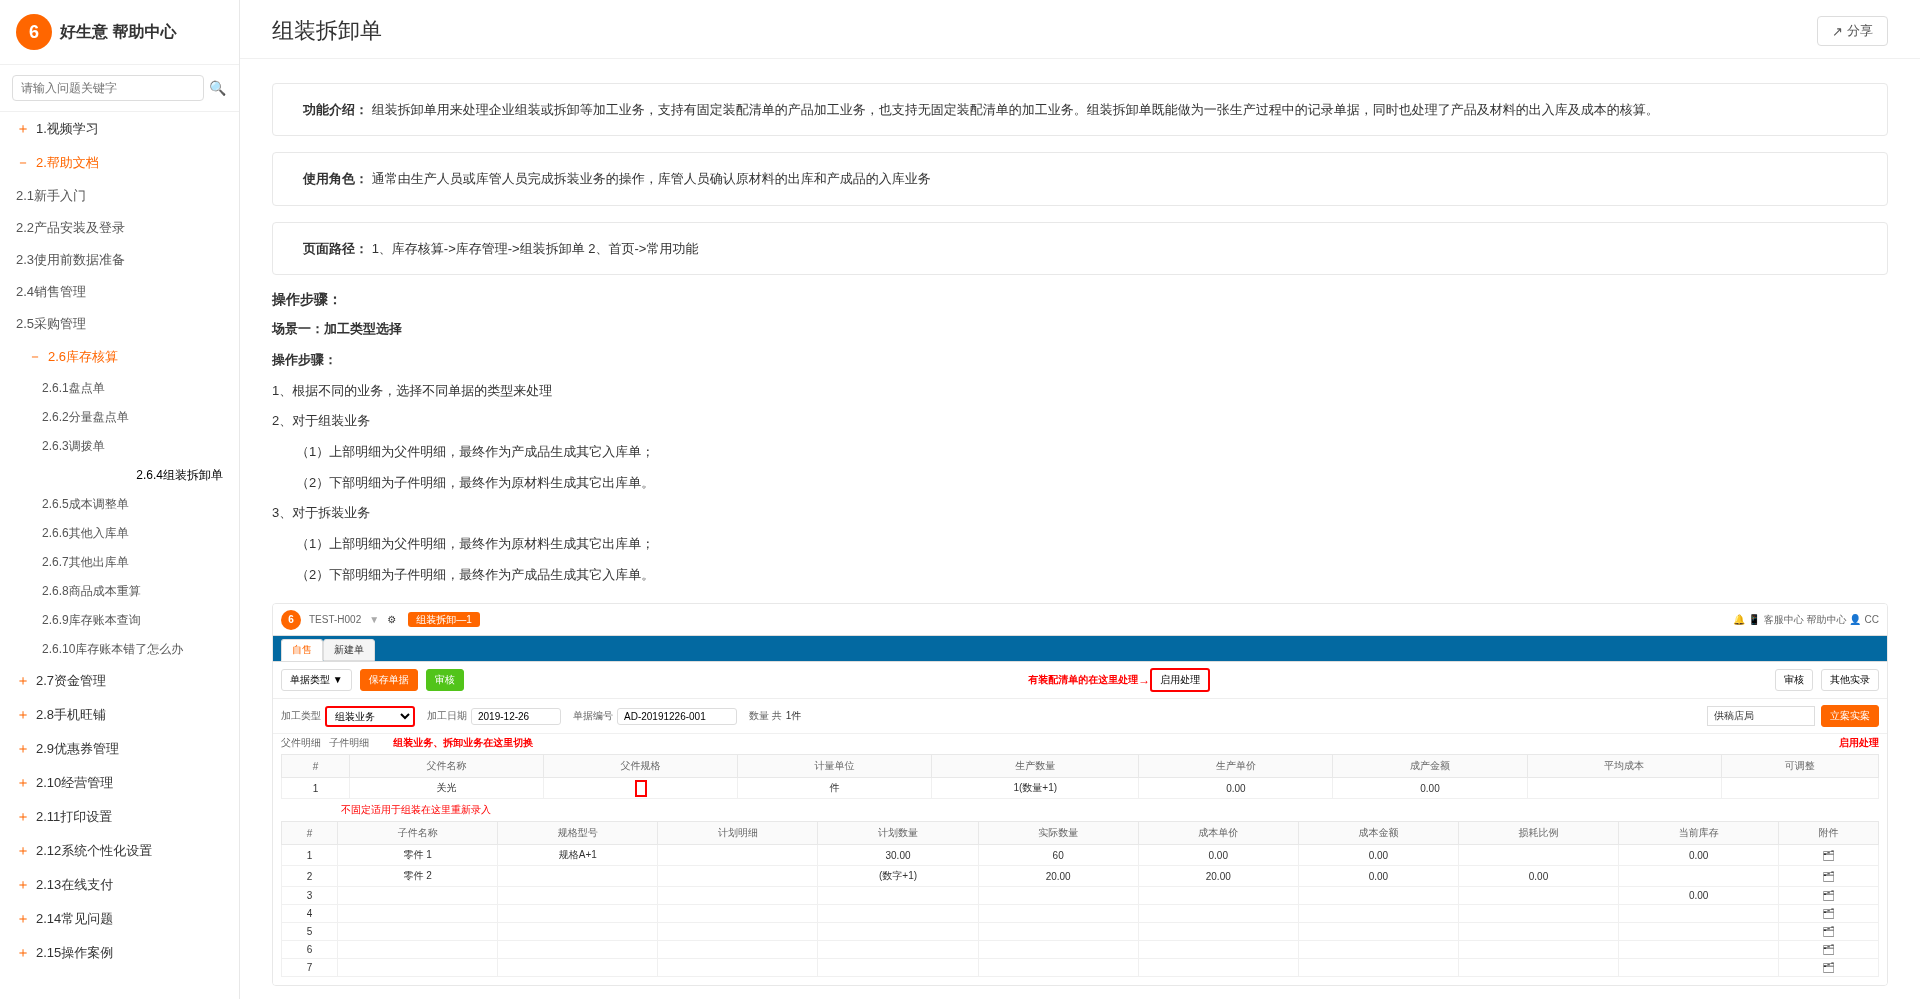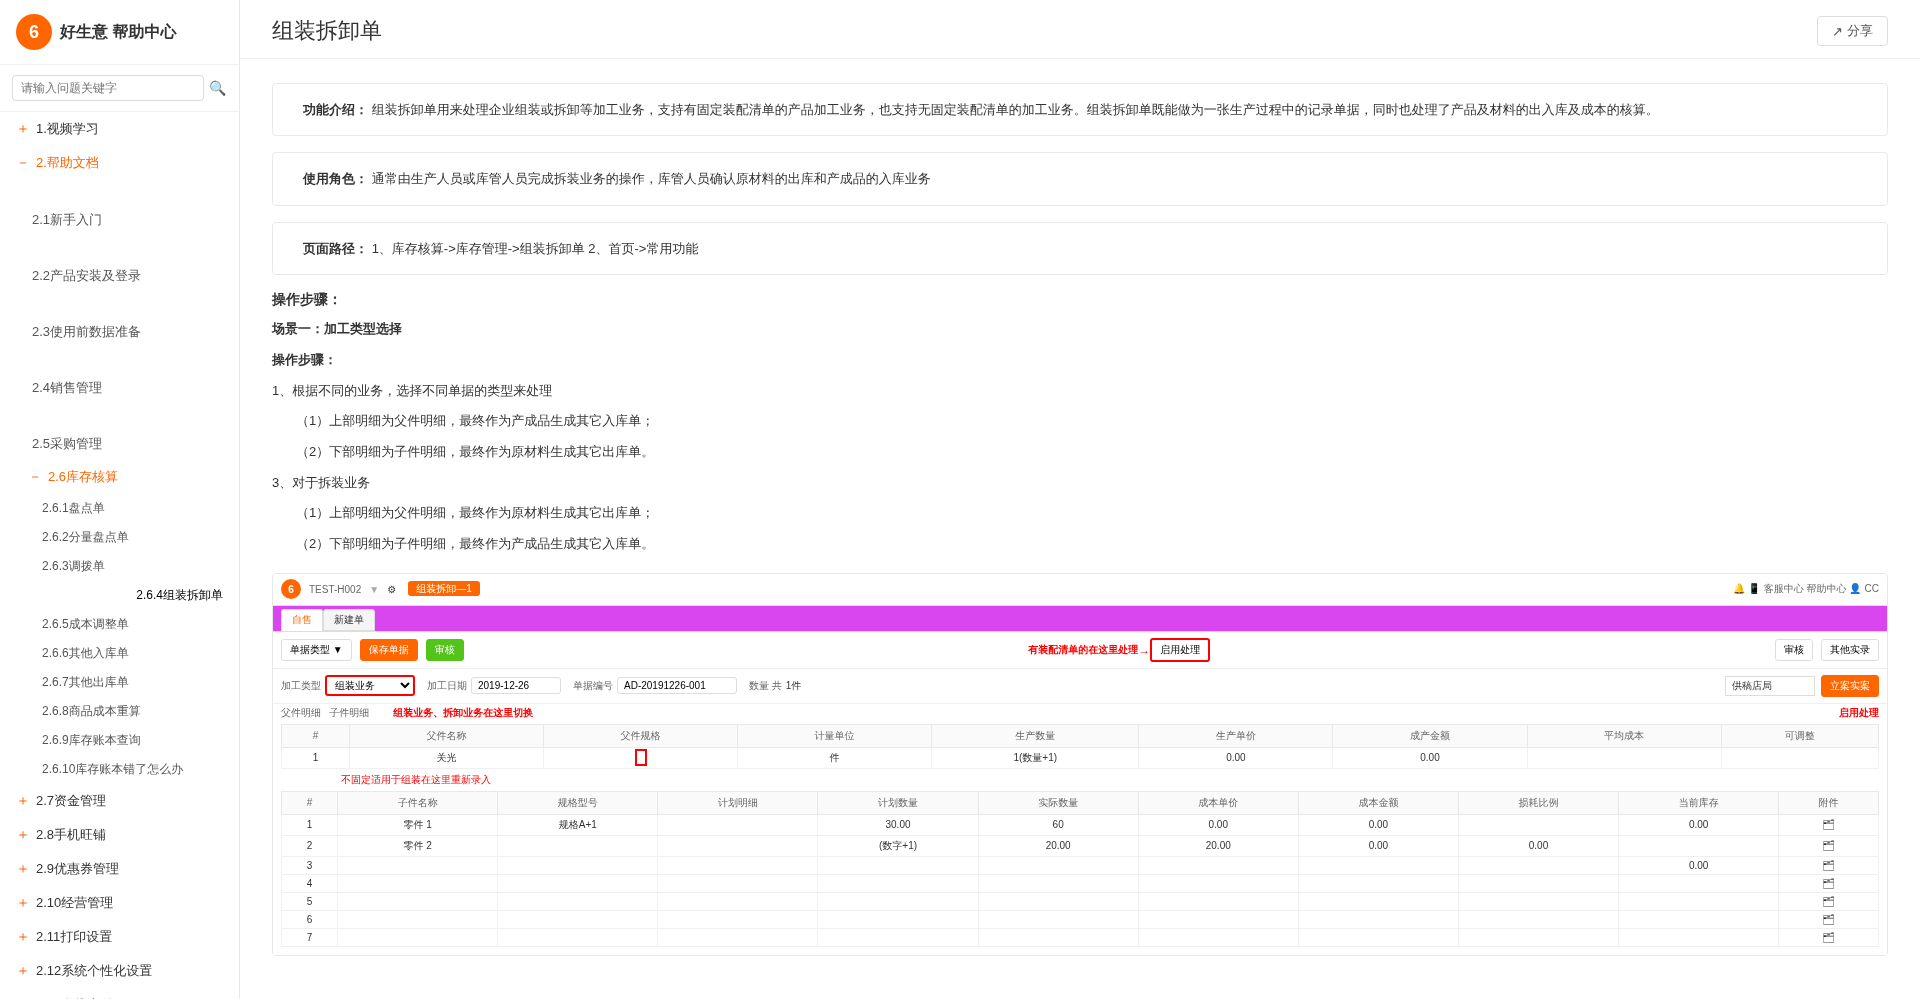--- a/index.html
+++ b/index.html
@@ -73,26 +73,25 @@
       align-items: center;
       gap: 6px;
       font-size: 13px;
       color: #333;
       user-select: none;
     }
     .nav-item.active { color: #ff6600; }
     .nav-item .plus-icon { color: #ff6600; font-size: 14px; }
     .nav-item .minus-icon { color: #ff6600; font-size: 14px; }
     .sub-nav-item {
-      padding: 7px 16px 7px 32px;
+      padding: 7px 16px 7px 16px;
       cursor: pointer;
       font-size: 13px;
       color: #555;
       display: block;
-      margin-top: 24px;
     }
     .sub-sub-nav-item {
       padding: 6px 16px 6px 42px;
       cursor: pointer;
       font-size: 12px;
       color: #555;
       display: block;
     }
     .sub-sub-nav-item.active { color: #ff6600; font-weight: normal; }
 
@@ -395,20 +394,21 @@
 
     <div class="info-box">
       <span class="bold" style="font-weight:bold;">页面路径：</span>
       <span>1、库存核算-&gt;库存管理-&gt;组装拆卸单  2、首页-&gt;常用功能</span>
     </div>
 
     <p class="section-title">操作步骤：</p>
     <p class="step-text" style="font-weight:bold;">场景一：加工类型选择</p>
     <p class="step-text" style="font-weight:bold;">操作步骤：</p>
     <p class="step-text">1、根据不同的业务，选择不同单据的类型来处理</p>
+    <p class="step-text">2、对于组装业务</p>
     <p class="step-text indent1">（1）上部明细为父件明细，最终作为产成品生成其它入库单；</p>
     <p class="step-text indent1">（2）下部明细为子件明细，最终作为原材料生成其它出库单。</p>
     <p class="step-text">3、对于拆装业务</p>
     <p class="step-text indent1">（1）上部明细为父件明细，最终作为原材料生成其它出库单；</p>
     <p class="step-text indent1">（2）下部明细为子件明细，最终作为产成品生成其它入库单。</p>
 
     <div class="screenshot-container">
       <div class="inner-ui">
 
         <div class="inner-topbar">
@@ -416,21 +416,21 @@
           <span style="font-size:10px;color:#666;">TEST-H002</span>
           <span style="font-size:10px;color:#aaa;">▼</span>
           <span style="font-size:10px;">⚙</span>
           <div style="margin-left:4px;">
             <span class="inner-tag">组装拆卸—1</span>
           </div>
           <div style="flex:1;"></div>
           <span style="font-size:10px;color:#666;">🔔 📱 客服中心 帮助中心 👤 CC</span>
         </div>
 
-        <div style="display:flex;background:#d946ef;border-bottom:1px solid #ddd;padding:0 8px;padding-top:3px;">
+        <div style="display:flex;background:#0369a1;border-bottom:1px solid #ddd;padding:0 8px;padding-top:3px;">
           <div class="inner-tab active">自售</div>
           <div class="inner-tab">新建单</div>
         </div>
 
         <div style="background:#fff;padding:6px 8px;border-bottom:1px solid #eee;display:flex;align-items:center;gap:8px;flex-wrap:wrap;position:relative;">
           <button class="inner-btn">
             <span>单据类型</span> ▼
           </button>
           <button class="inner-btn orange">保存单据</button>
           <button class="inner-btn green">审核</button>
@@ -459,21 +459,21 @@
           </div>
           <div class="inner-field">
             <label>单据编号</label>
             <input class="inner-input" style="width: 120px;" type="text" value="AD-20191226-001">
           </div>
           <div class="inner-field">
             <label>数量 共</label>
             <span style="font-size:10px;">1件</span>
           </div>
           <div style="flex:1;display:flex;align-items:center;justify-content:flex-end;gap:6px;">
-            <div style="border:1px solid #ddd;padding:2px 6px;font-size:10px;width:90px;background:#fff;">供稿店局</div>
+            <div style="border:1px solid #ddd;padding:2px 6px;font-size:10px;width:108px;background:#fff;">供稿店局</div>
             <button class="inner-btn orange">立案实案</button>
           </div>
         </div>
 
         <div style="background:#fff;padding:2px 8px 4px;display:flex;align-items:center;gap:4px;">
           <span style="font-size:10px;color:#666;">父件明细 &nbsp; 子件明细</span>
           <span style="margin-left:20px;">
             <span class="annotation-red">组装业务、拆卸业务在这里切换</span>
           </span>
           <span style="flex:1;"></span>

